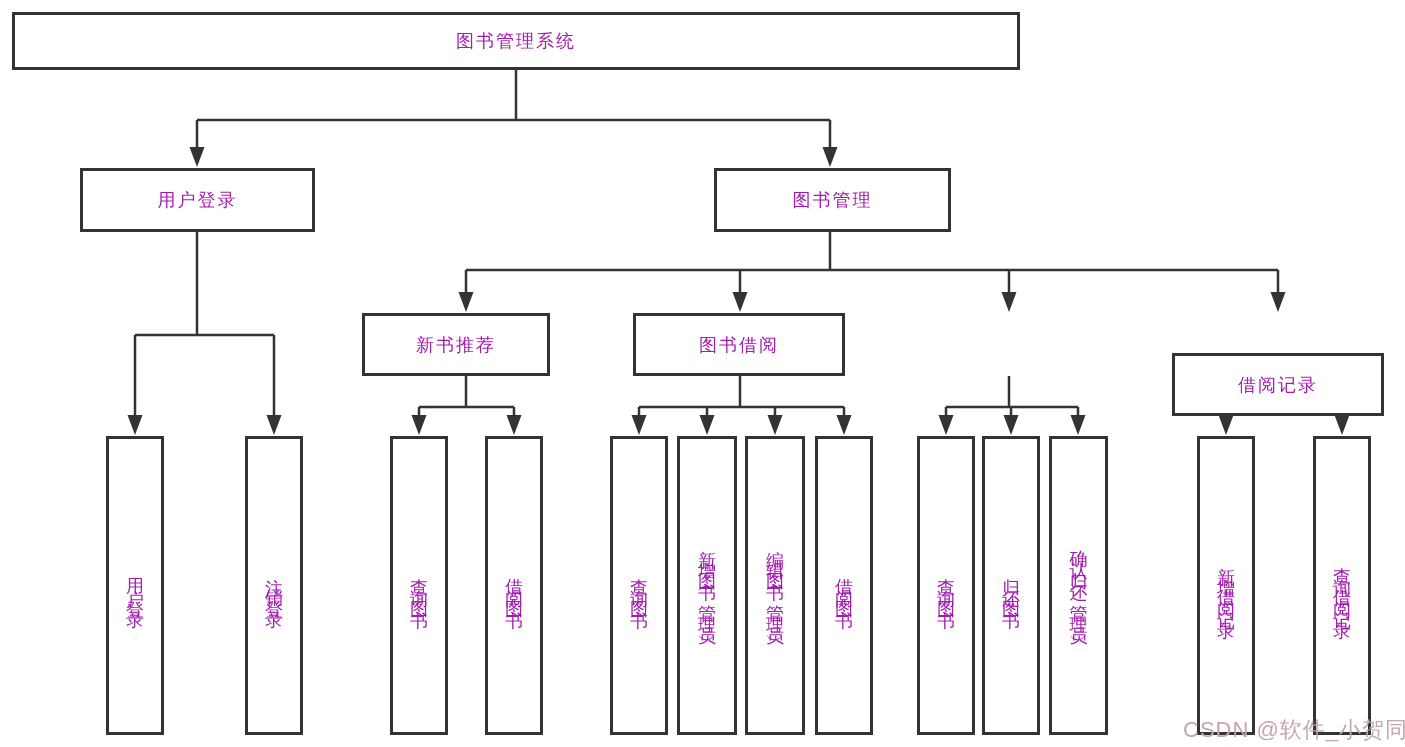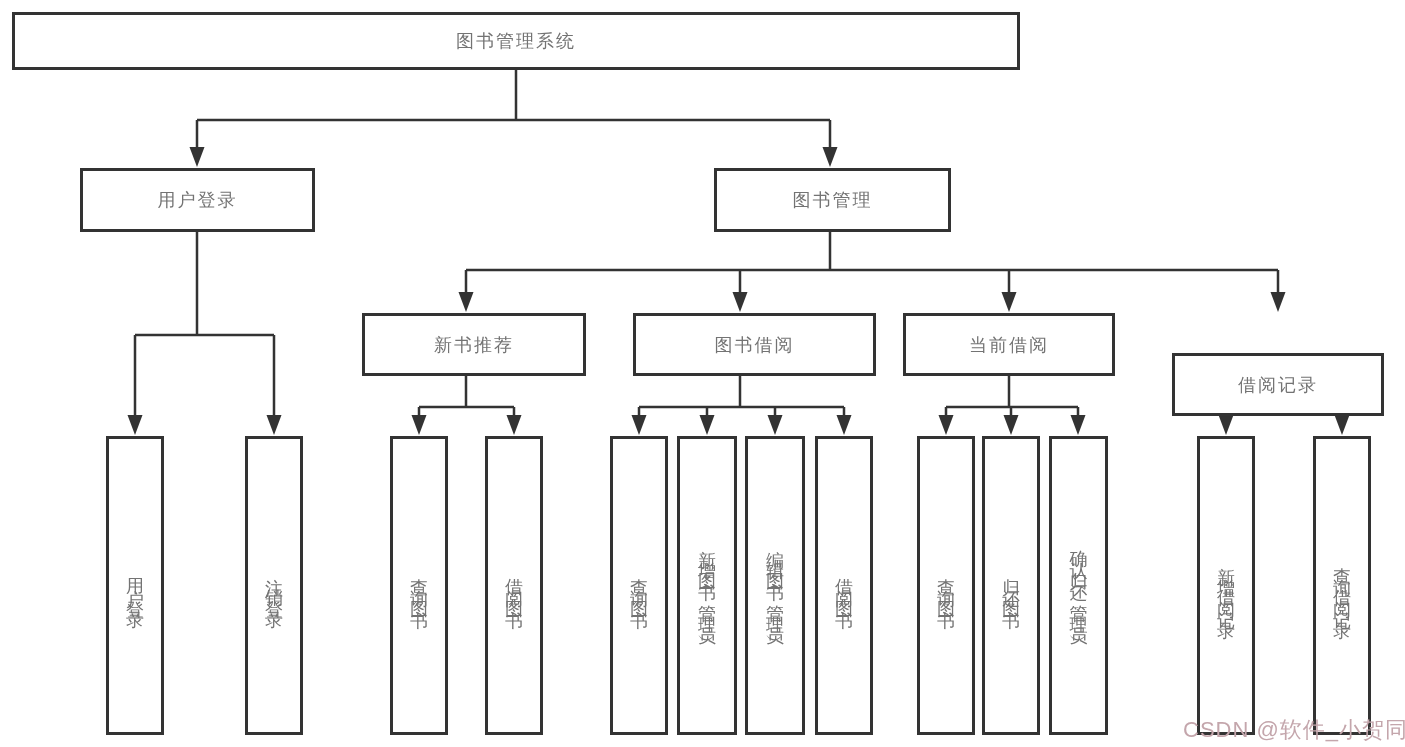--- a/index.html
+++ b/index.html
@@ -28,21 +28,21 @@
   }
   .box {
     position: absolute;
     box-sizing: border-box;
     border: 3px solid #333333;
     background: #ffffff;
     display: flex;
     align-items: center;
     justify-content: center;
     font-size: 18px;
-    color: #737373;
+    color: #a21caf;
     letter-spacing: 2px;
   }
   .vbox {
     letter-spacing: 0;
   }
   .vbox .vtext {
     writing-mode: vertical-rl;
     text-orientation: mixed;
     letter-spacing: 11px;
     font-size: 18px;
@@ -98,23 +98,22 @@
     <path d="M1278 376 V407 M1226 407 H1342 M1226 407 V417 M1342 407 V417"></path>
     <polygon points="1218.5,415 1233.5,415 1226,435"></polygon>
     <polygon points="1334.5,415 1349.5,415 1342,435"></polygon>
   </svg>
 
   <div class="box" style="left:12px; top:12px; width:1008px; height:58px;">图书管理系统</div>
 
   <div class="box" style="left:80px; top:168px; width:235px; height:64px;">用户登录</div>
   <div class="box" style="left:714px; top:168px; width:237px; height:64px;">图书管理</div>
 
-  <div class="box" style="left:362px; top:313px; width:224px; height:63px;">新书推荐</div>
-  <div class="box" style="left:633px; top:313px; width:243px; height:63px;">图书借阅</div>
-  <div class="box" style="left:903px; top:313px; width:212px; height:63px;">当前借阅</div>
+  <div class="box" style="left:362px; top:313px; width:188px; height:63px;">新书推荐</div>
+  <div class="box" style="left:633px; top:313px; width:212px; height:63px;">图书借阅</div>
   <div class="box" style="left:1172px; top:313px; width:212px; height:63px;margin-top:40px;">借阅记录</div>
 
   <div class="box vbox" style="left:106px; top:436px; width:58px; height:299px;">
     <span class="vtext">用户登录</span>
   </div>
   <div class="box vbox" style="left:245px; top:436px; width:58px; height:299px;">
     <span class="vtext">注销登录</span>
   </div>
 
   <div class="box vbox" style="left:390px; top:436px; width:58px; height:299px;">

